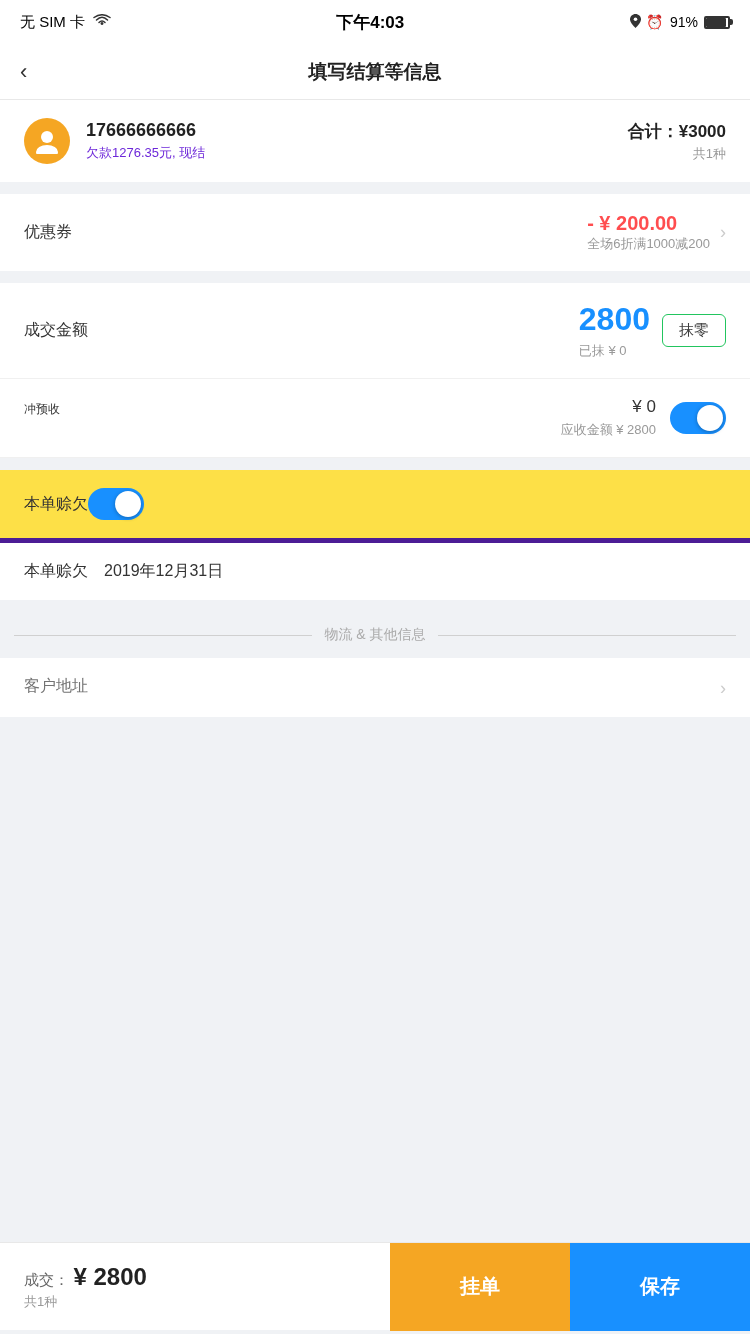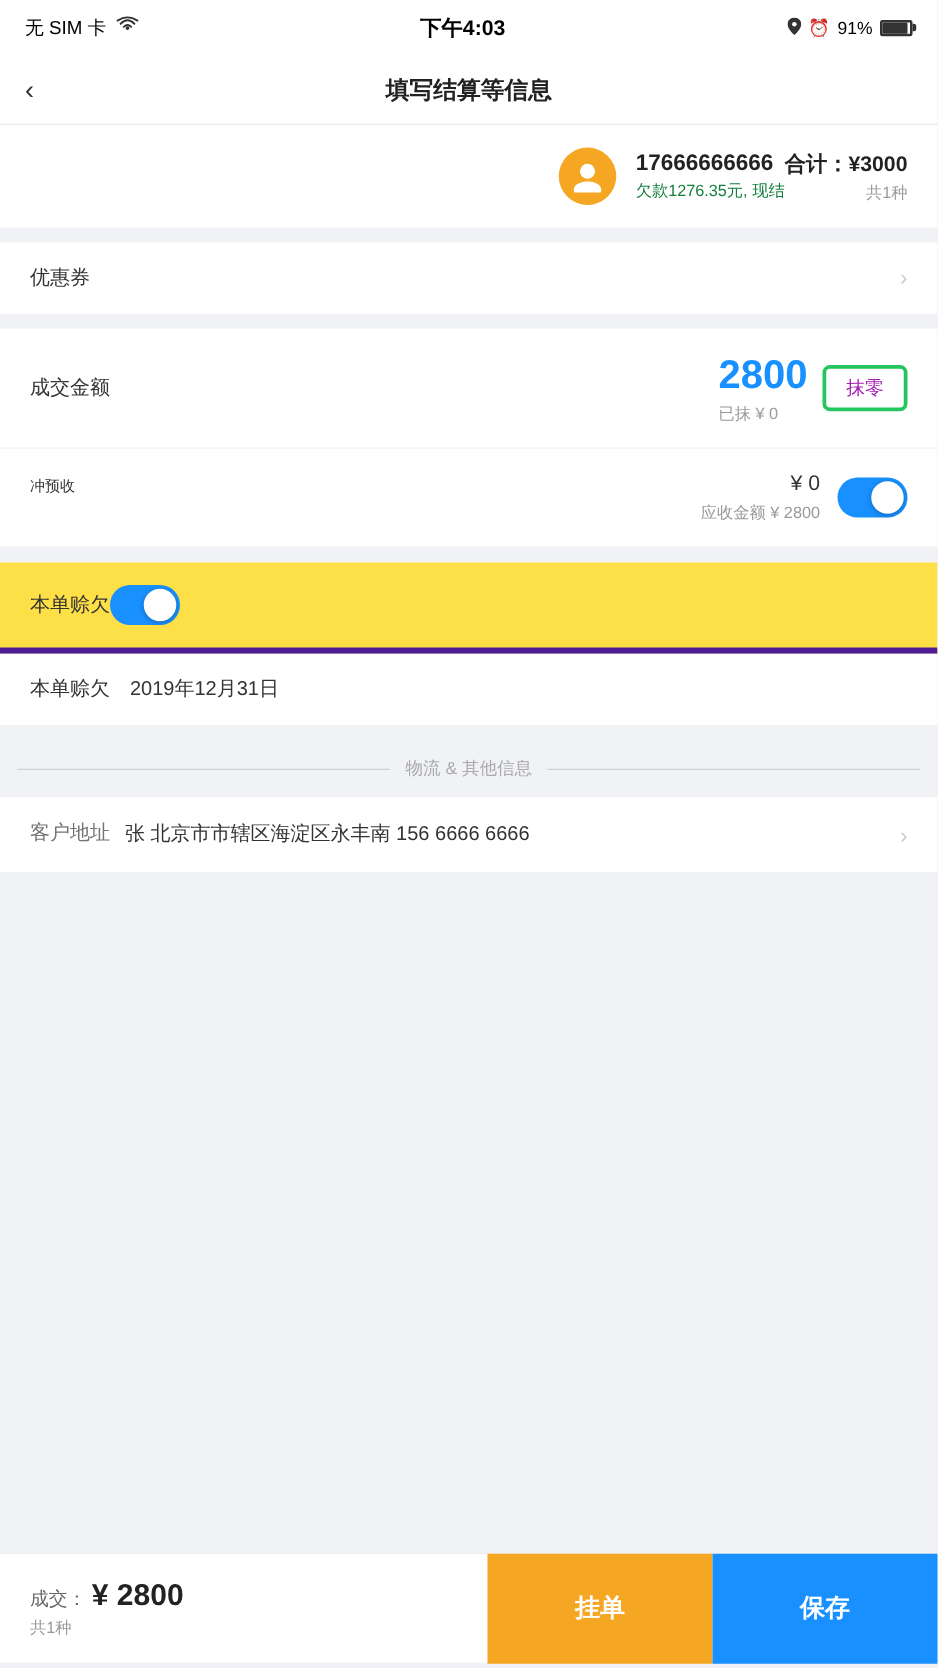--- a/index.html
+++ b/index.html
@@ -73,34 +73,34 @@
     
     .card {
       background: #fff;
       margin-bottom: 12px;
     }
 
     
     .customer-row {
       display: flex;
       align-items: center;
-      justify-content: flex-end;
+      justify-content: space-between;
       padding: 18px 24px;
       background: #fff;
       margin-bottom: 12px;
     }
     .customer-left { display: flex; align-items: center; gap: 16px; }
     .avatar {
       width: 46px; height: 46px; border-radius: 50%;
       background: #f5a623;
       display: flex; align-items: center; justify-content: center;
       font-size: 22px; color: #fff; flex-shrink: 0;
     }
     .customer-info .phone { font-size: 18px; font-weight: 600; color: #222; }
-    .customer-info .sub { font-size: 13px; color: #15803d; margin-top: 3px; }
+    .customer-info .sub { font-size: 13px; color: #6d28d9; margin-top: 3px; }
     .customer-right { text-align: right; }
     .customer-right .total-amount { font-size: 17px; font-weight: 600; color: #222; }
     .customer-right .count { font-size: 13px; color: #999; margin-top: 2px; }
 
     
     .row-item {
       display: flex;
       align-items: center;
       justify-content: space-between;
       padding: 18px 24px;
@@ -120,25 +120,25 @@
       background: #fff;
       display: flex;
       align-items: center;
       justify-content: space-between;
       border-bottom: 1px solid #f0f0f0;
     }
     .deal-label { font-size: 16px; color: #333; text-align: right; }
     .deal-right { display: flex; align-items: center; gap: 12px; }
     .deal-amount { font-size: 32px; font-weight: 700; color: #1890ff; }
     .round-btn {
-      border: 3px solid #22c55e;
+      border: 1px solid #22c55e;
       border-radius: 6px;
       padding: 6px 16px;
       font-size: 15px;
-      color: #a21caf;
+      color: #404040;
       background: #fff;
       cursor: pointer;
     }
     .deal-sub { font-size: 13px; color: #999; margin-top: 4px; }
 
     
     .prepay-row {
       padding: 18px 24px;
       background: #fff;
       display: flex;
@@ -312,20 +312,24 @@
     <div class="customer-right">
       <div class="total-amount">合计：¥3000</div>
       <div class="count">共1种</div>
     </div>
   </div>
 
   <div class="card">
     <div class="row-item">
       <span class="row-label">优惠券</span>
       <div class="row-right">
+        <div>
+          <div class="discount-amount">- ¥ 200.00</div>
+          <div class="discount-sub">全场6折满1000减200</div>
+        </div>
         <span class="chevron">›</span>
       </div>
     </div>
   </div>
 
   <div class="card">
 
     <div class="deal-row">
       <span class="deal-label">成交金额</span>
       <div class="deal-right">
@@ -366,21 +370,20 @@
   </div>
 
   <div class="logistics-divider">
     <div class="divider-line"></div>
     <span class="divider-text">物流 &amp; 其他信息</span>
     <div class="divider-line"></div>
   </div>
 
   <div class="address-row">
     <span class="address-label">客户地址</span>
-    <span class="address-value">张 北京市市辖区海淀区永丰南 156 6666 6666</span>
     <span class="address-chevron">›</span>
   </div>
 
   <div class="bottom-gray"></div>
 </div>
 
 <div class="bottom-bar">
   <div class="bottom-summary">
     <div>
       <span style="font-size:15px;color:#666;">成交：</span>

